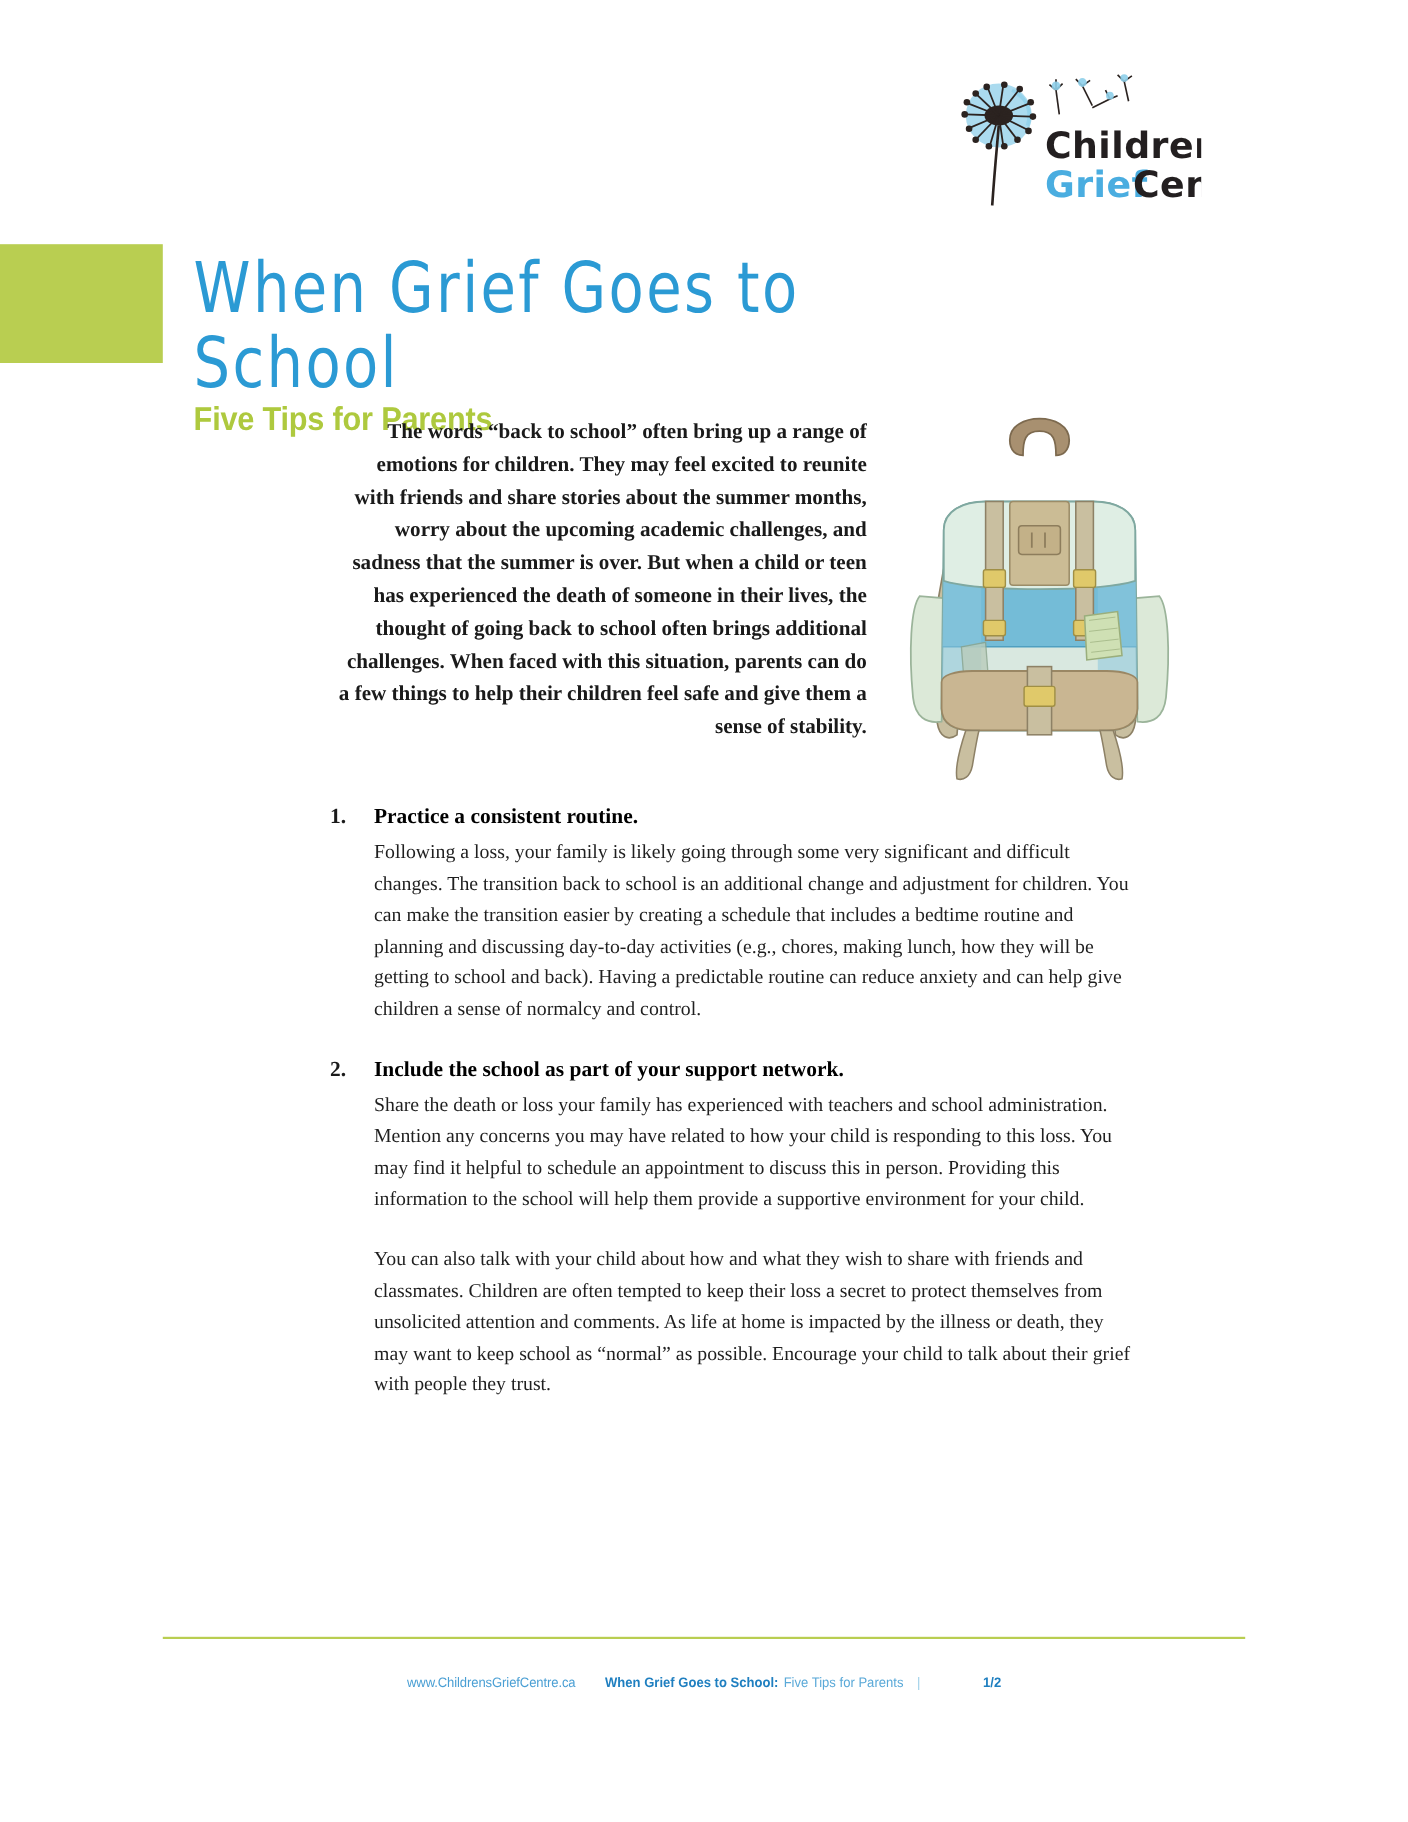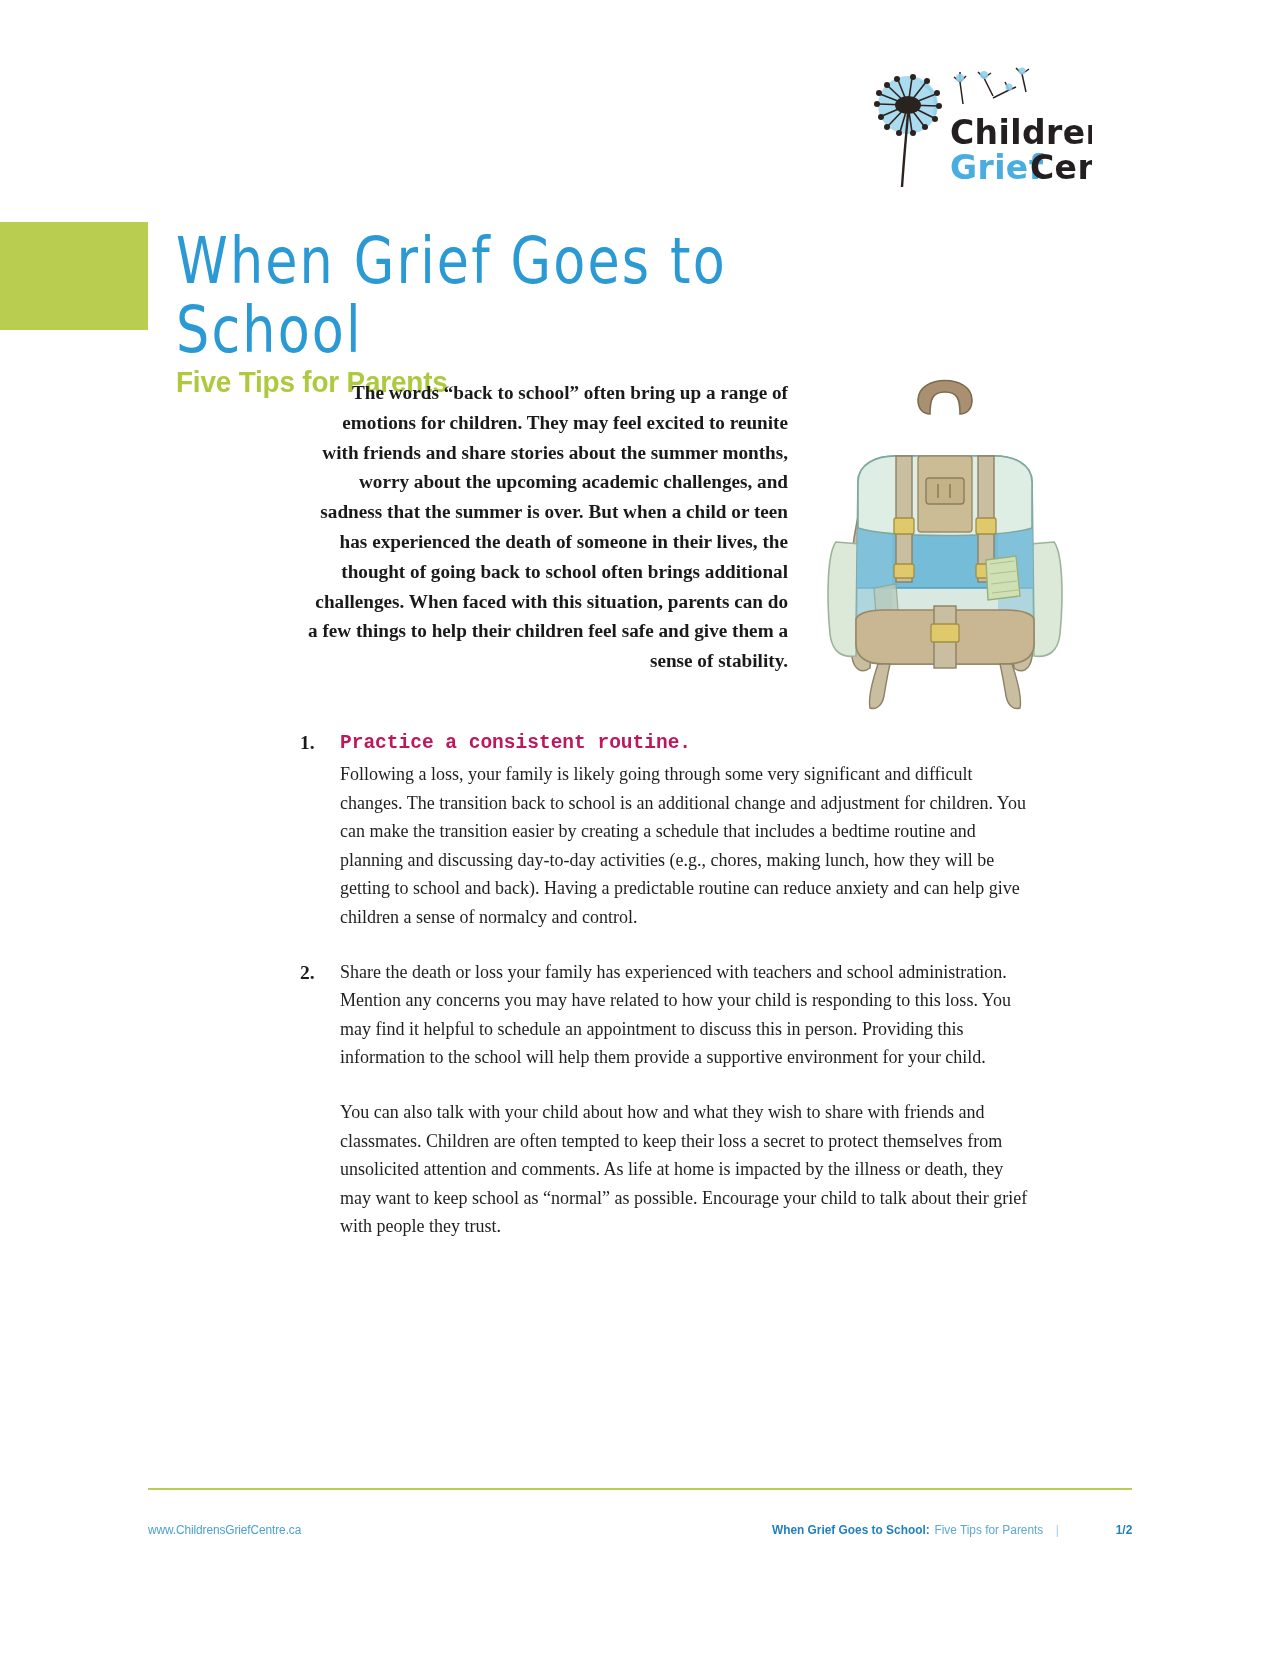--- a/index.html
+++ b/index.html
@@ -104,25 +104,25 @@
     width: 40px;
     flex: 0 0 40px;
     font-family: "Liberation Serif", serif;
     font-weight: bold;
     font-size: 19.5px;
     line-height: 30px;
     color: #1a1a1a;
   }
   .tip-body { flex: 1; }
   .tip-head {
-    font-family: Liberation Mono, monospace;
+    font-family: Liberation Serif, serif;
     font-weight: bold;
     font-size: 19.5px;
     line-height: 30px;
-    color: #be185d;
+    color: #000000;
     margin-bottom: 2px;
   }
   .tip-para {
     font-family: "Liberation Serif", serif;
     font-weight: normal;
     font-size: 18px;
     line-height: 28.6px;
     color: #1f1f1f;
   }
   .tip-para + .tip-para { margin-top: 26px; }
@@ -135,21 +135,21 @@
     width: 984px;
     height: 2px;
     background: #b9ce51;
   }
   .footer {
     position: absolute;
     left: 148px;
     top: 1523px;
     width: 984px;
     display: flex;
-    justify-content: space-between;
+    justify-content: center;
     align-items: baseline;
     font-family: "Liberation Sans", sans-serif;
   }
   .footer-url {
     font-size: 12.5px;
     color: #4a9fd4;
     letter-spacing: -0.1px;
     transform: scaleX(0.95);
     transform-origin: left center;
   }
@@ -327,20 +327,21 @@
       <div class="tip-num">1.</div>
       <div class="tip-body">
         <div class="tip-head">Practice a consistent routine.</div>
         <div class="tip-para">Following a loss, your family is likely going through some very significant and difficult changes. The transition back to school is an additional change and adjustment for children. You can make the transition easier by creating a schedule that includes a bedtime routine and planning and discussing day-to-day activities (e.g., chores, making lunch, how they will be getting to school and back). Having a predictable routine can reduce anxiety and can help give children a sense of normalcy and control.</div>
       </div>
     </div>
 
     <div class="tip">
       <div class="tip-num">2.</div>
       <div class="tip-body">
+        <div class="tip-head">Include the school as part of your support network.</div>
         <div class="tip-para">Share the death or loss your family has experienced with teachers and school administration. Mention any concerns you may have related to how your child is responding to this loss. You may find it helpful to schedule an appointment to discuss this in person. Providing this information to the school will help them provide a supportive environment for your child.</div>
         <div class="tip-para">You can also talk with your child about how and what they wish to share with friends and classmates. Children are often tempted to keep their loss a secret to protect themselves from unsolicited attention and comments. As life at home is impacted by the illness or death, they may want to keep school as “normal” as possible. Encourage your child to talk about their grief with people they trust.</div>
       </div>
     </div>
 
   </div>
 
   <div class="footer-rule"></div>
 
   <div class="footer">

